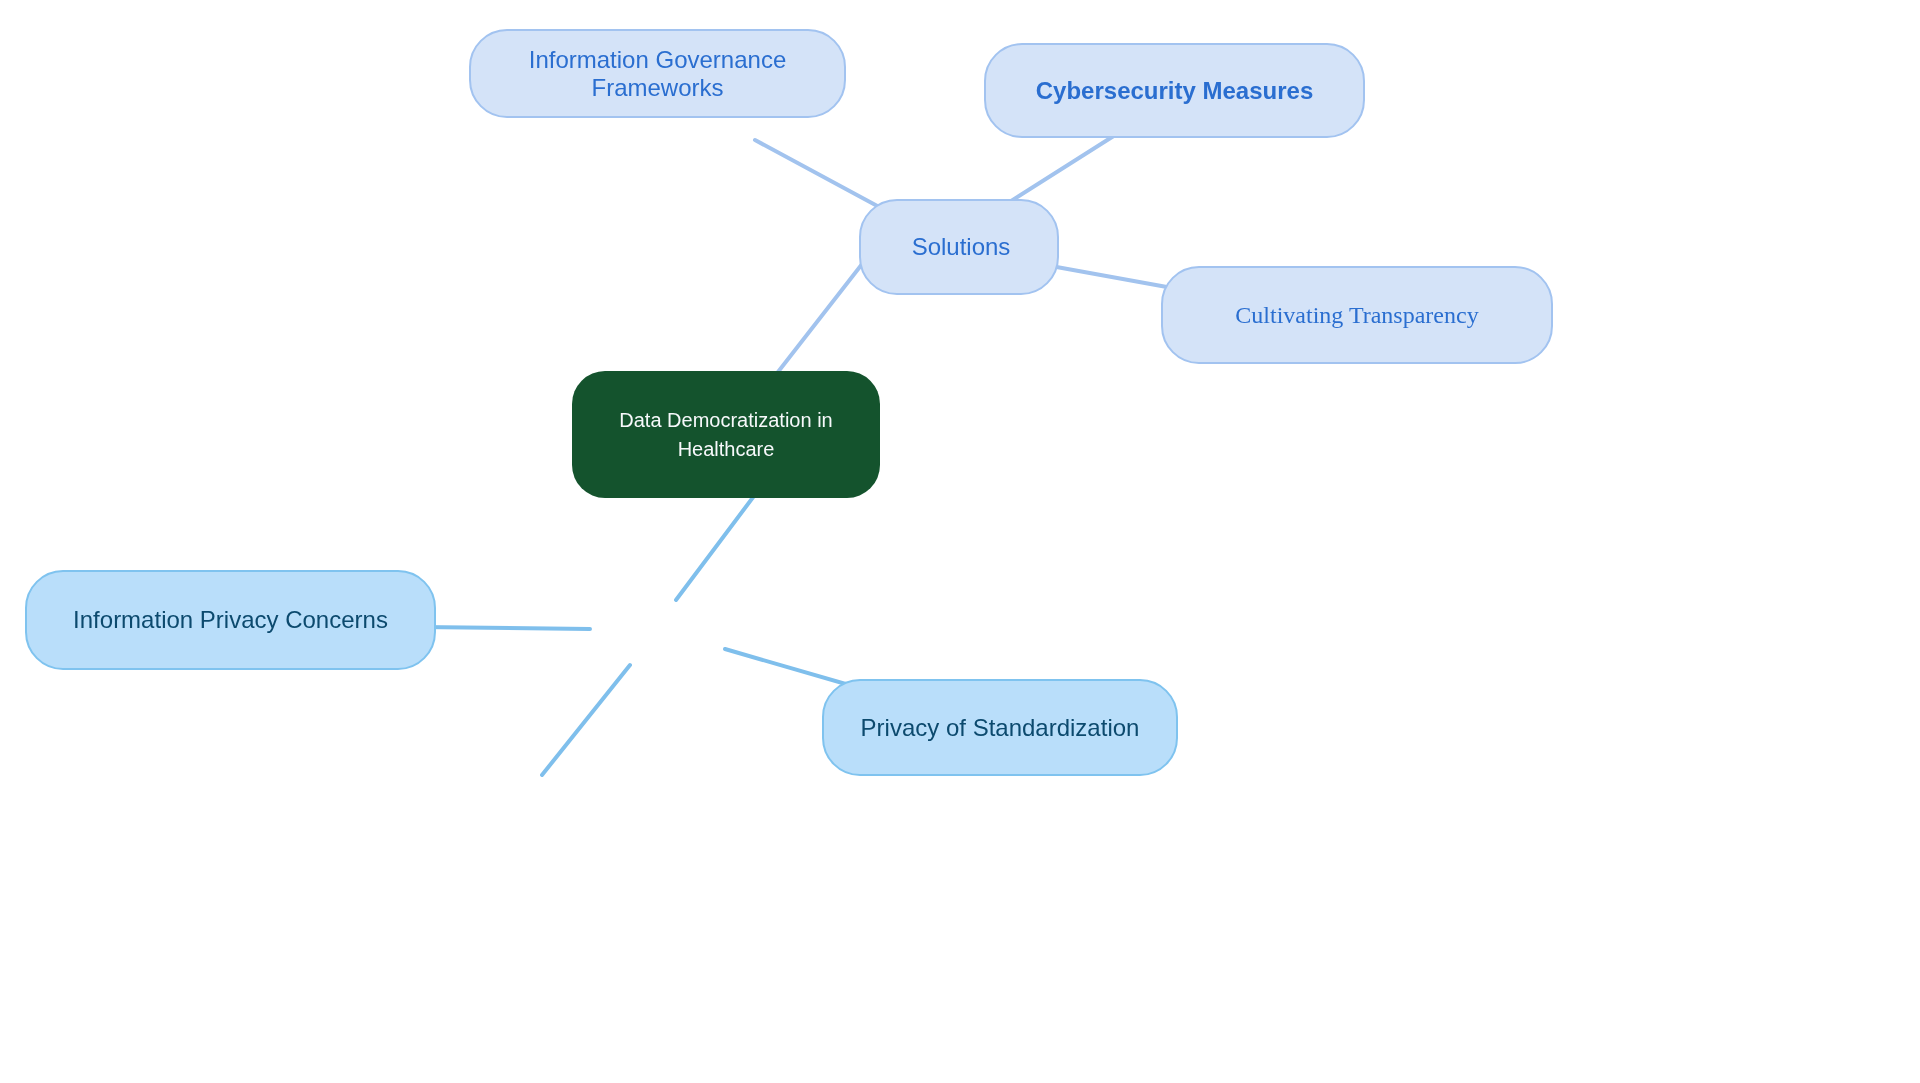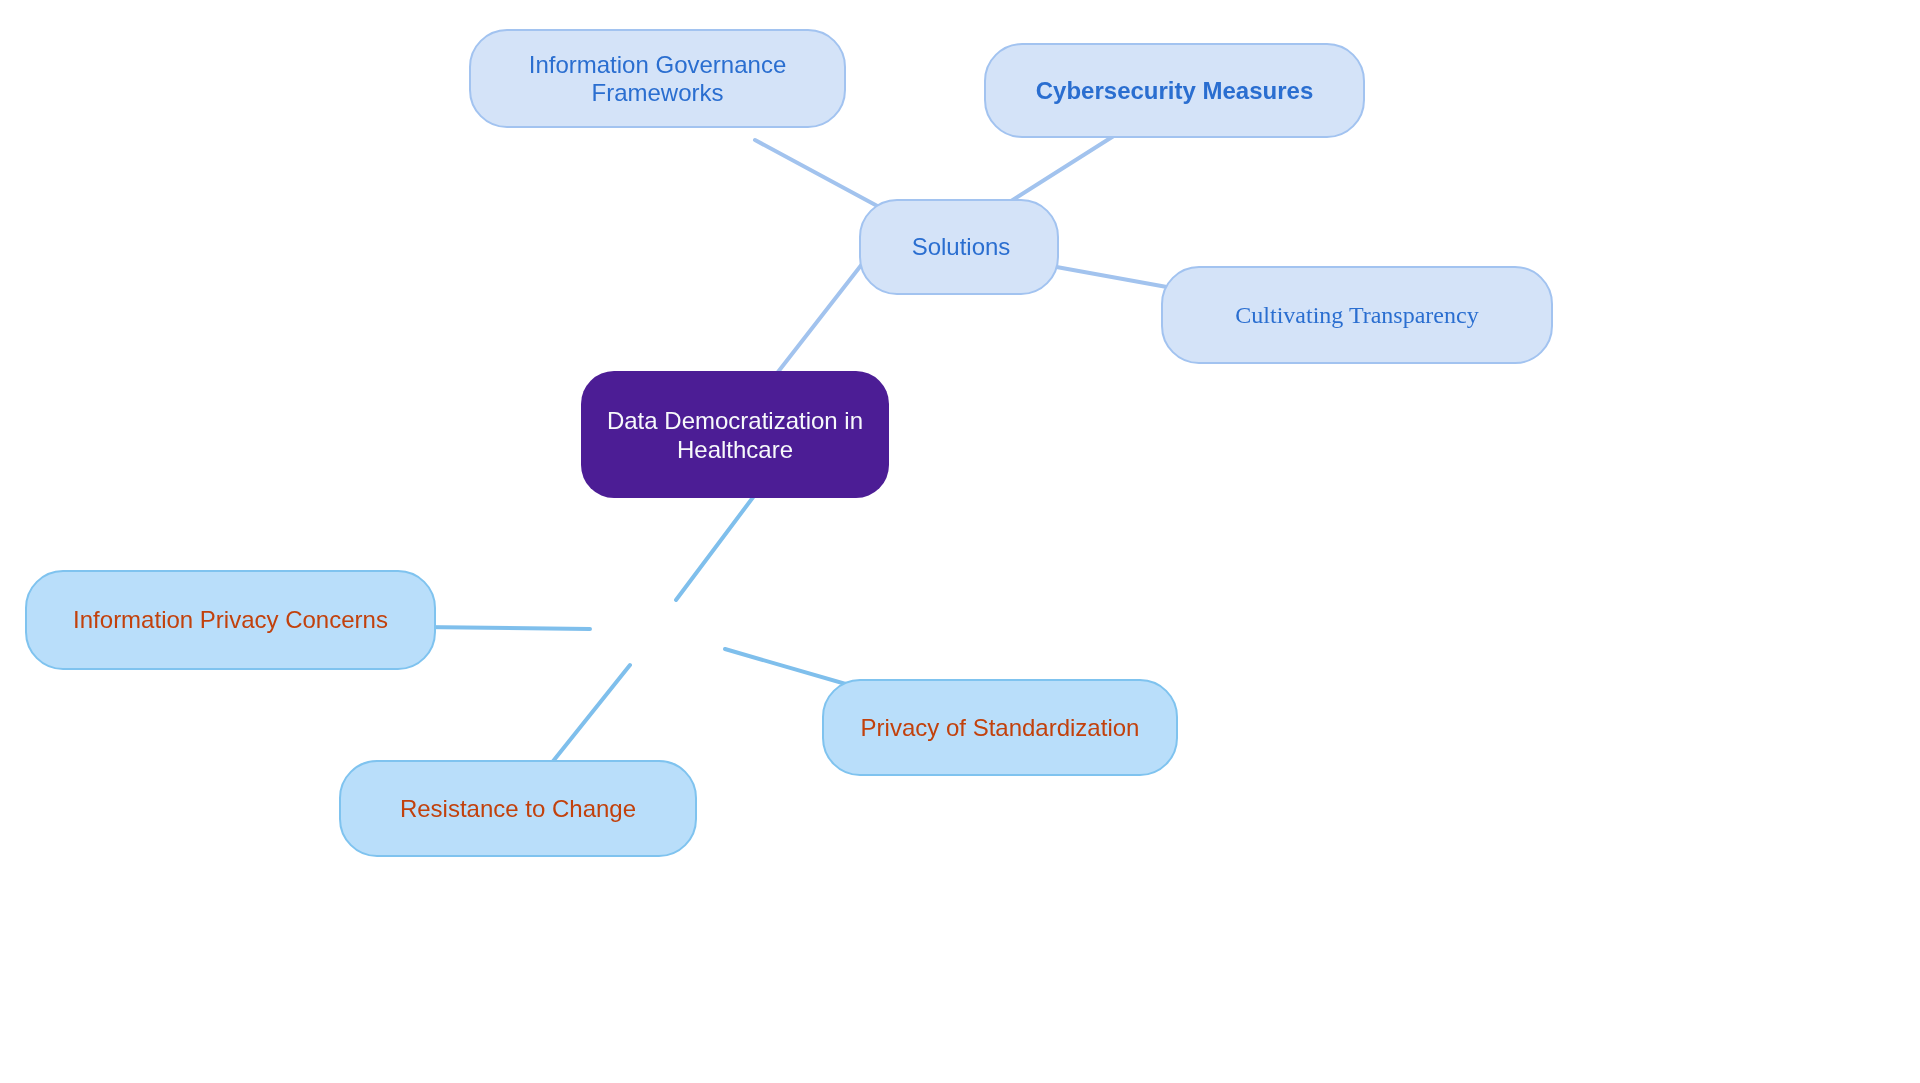--- a/index.html
+++ b/index.html
@@ -37,34 +37,33 @@
     user-select: none;
   }
   .node--solutions-style {
     background: #d4e3f8;
     border: 2px solid #a2c3f0;
     color: #2a6ed0;
   }
   .node--barriers-style {
     background: #b9defa;
     border: 2px solid #7fc3ef;
-    color: #c2410c;
+    color: #0c4a6e;
   }
   .node--central {
-    background: #4c1d95;
+    background: #14532d;
     color: #f7f9fb;
     border: none;
     border-radius: 33px;
-    font-size: 24px;
+    font-size: 20px;
     line-height: 29px;
-    margin-left: 9px;
   }
   
   .pos-central   { left: 572px;  top: 371px; width: 308px; height: 127px; }
-  .pos-igf       { left: 469px;  top: 29px;  width: 377px; height: 99px; }
+  .pos-igf       { left: 469px;  top: 29px;  width: 377px; height: 89px; }
   .pos-cyber     { left: 984px;  top: 43px;  width: 381px; height: 95px; font-weight: bold;  }
   .pos-solutions { left: 859px;  top: 199px; width: 200px; height: 96px; padding-left: 18px;  }
   .pos-ct        { left: 1161px; top: 266px; width: 392px; height: 98px; font-family: Liberation Serif, serif;  }
   .pos-ipc       { left: 25px;   top: 570px; width: 411px; height: 100px; padding: 4px 10px; }
   .pos-barriers  { left: 564px;  top: 584px; width: 184px; height: 95px;  }
   .pos-as        { left: 822px;  top: 679px; width: 356px; height: 97px;  padding: 4px 8px; }
   .pos-rc        { left: 339px;  top: 760px; width: 358px; height: 97px;  }
 </style>
 </head>
 <body>
@@ -104,17 +103,14 @@
 
   <div class="node node--barriers-style pos-ipc">
     <span>Information Privacy Concerns</span>
   </div>
 
 
   <div class="node node--barriers-style pos-as">
     <span>Privacy of Standardization</span>
   </div>
 
-  <div class="node node--barriers-style pos-rc">
-    <span>Resistance to Change</span>
-  </div>
 
 </div>
 
 </body></html>

